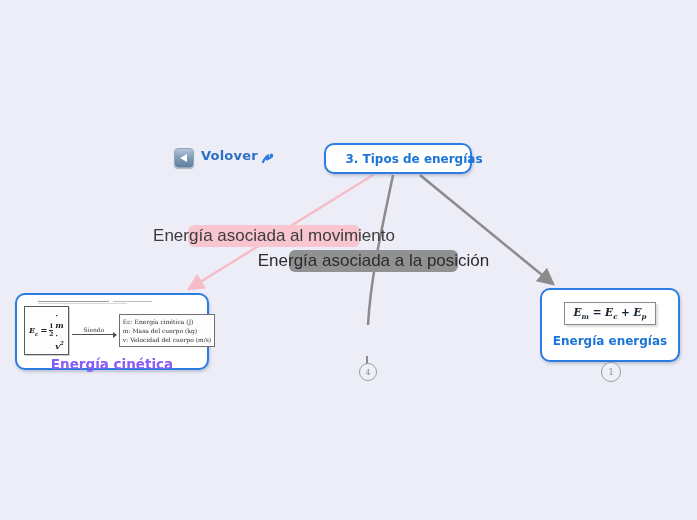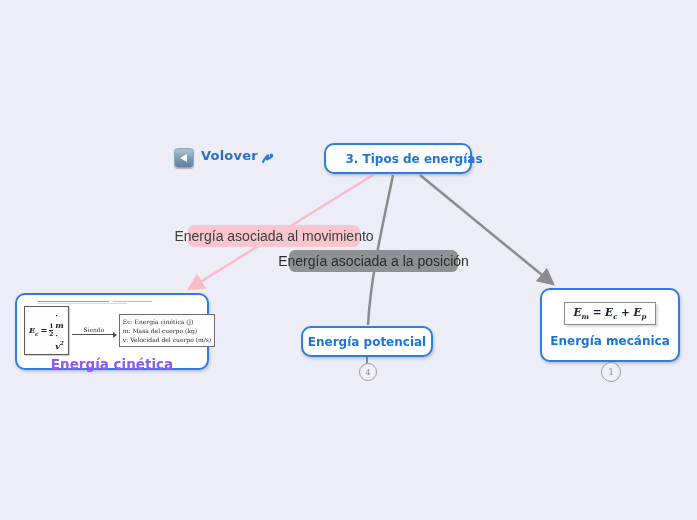--- a/index.html
+++ b/index.html
@@ -30,21 +30,21 @@
   .node-label{font-weight:bold;color:#1b74d6;white-space:nowrap;}
 
   .root-node{left:324px;top:143px;width:148px;height:31px;}
   .root-node .node-label{font-size:12px;margin-left:32px;}
 
   .potencial-node{left:301px;top:326px;width:132px;height:31px;}
   .potencial-node .node-label{font-size:12px;}
 
   
   .edge-label{position:absolute;display:flex;align-items:center;justify-content:center;
-    border-radius:6px;font-family:"Liberation Sans",sans-serif;font-size:14px;white-space:nowrap;cursor:pointer;}
+    border-radius:6px;font-family:"Liberation Sans",sans-serif;font-size:17px;white-space:nowrap;cursor:pointer;}
   .edge-label.pink{left:188px;top:225px;width:172px;height:22px;background:#f9c6d0;color:#3c3c3c;}
   .edge-label.gray{left:289px;top:250px;width:169px;height:22px;background:#8f9193;color:#2b2b2b;}
 
   
   .cinetica-node{left:15px;top:293px;width:194px;height:77px;padding:5px 7px 4px 7px;
     display:flex;flex-direction:column;justify-content:space-between;}
   .faint-caption{height:3px;margin:1px 48px 0 14px;display:flex;flex-direction:column;gap:1px;}
   .faint-caption .f1{height:1px;background:linear-gradient(90deg,#9a9a9a 0 62%,transparent 62% 66%,#bdbdbd 66% 100%);}
   .faint-caption .f2{height:1px;background:#d9d9d9;width:78%;}
   .formula-row{display:flex;align-items:center;gap:3px;margin-top:2px;}
@@ -143,26 +143,23 @@
       </div>
       <div class="legend-box">
         <div>Ec: Energía cinética (J)</div>
         <div>m: Masa del cuerpo (kg)</div>
         <div>v: Velocidad del cuerpo (m/s)</div>
       </div>
     </div>
     <div class="cinetica-title">Energía cinética</div>
   </div>
 
-  <div class="node node-center potencial-node">
-    <span class="node-label">Energía potencial</span>
-  </div>
   <div class="badge badge-potencial">4</div>
 
   <div class="node mecanica-node">
     <div class="mbox">
       <span>E</span><sub>m</sub><span> = </span><span>E</span><sub>c</sub><span> + </span><span>E</span><sub>p</sub>
     </div>
-    <div class="mecanica-title">Energía mecánica</div>
+    <div class="mecanica-title">Energía energías</div>
   </div>
   <div class="badge badge-mecanica">1</div>
 
 </div>
 
 </body></html>

